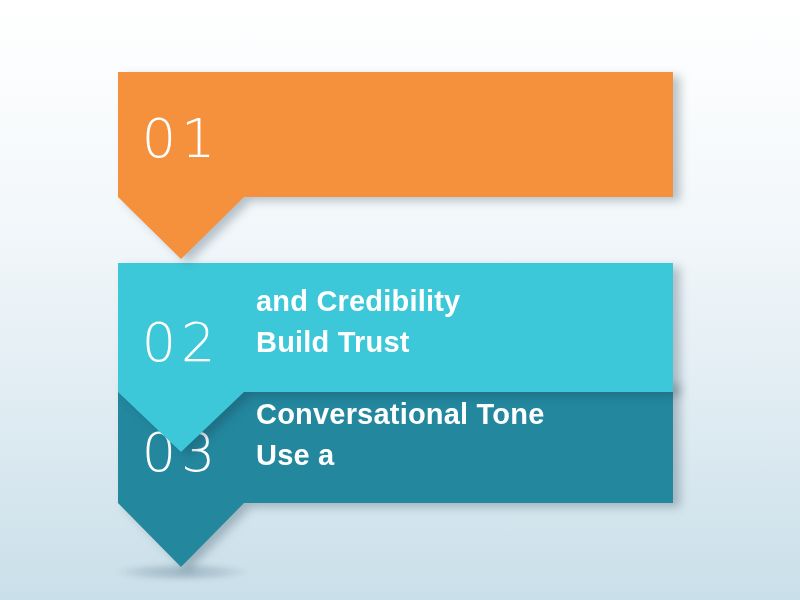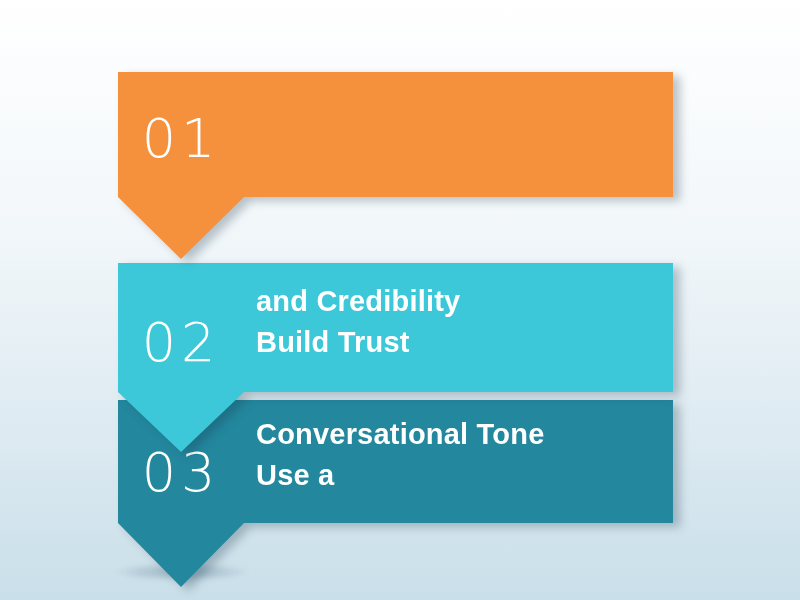--- a/index.html
+++ b/index.html
@@ -13,21 +13,21 @@
   }
 
   .banner {
     position: absolute;
     left: 118px;
     width: 555px;
     filter: drop-shadow(7px 4px 5px rgba(20, 50, 70, 0.28));
   }
   .banner-1 { top: 72px;  z-index: 33; }
   .banner-2 { top: 223px; z-index: 22; margin-top: 40px; }
-  .banner-3 { top: 380px; z-index: 11; margin-top: 20px; }
+  .banner-3 { top: 380px; z-index: 11; }
 
   .shape { position: relative; width: 555px; }
   .banner-1 .shape {
     height: 187px;
     clip-path: polygon(0 0, 555px 0, 555px 125px, 126px 125px, 63px 187px, 0 125px);
   }
   .banner-2 .shape {
     height: 189px;
     clip-path: polygon(0 0, 555px 0, 555px 129px, 126px 129px, 63px 189px, 0 129px);
   }

